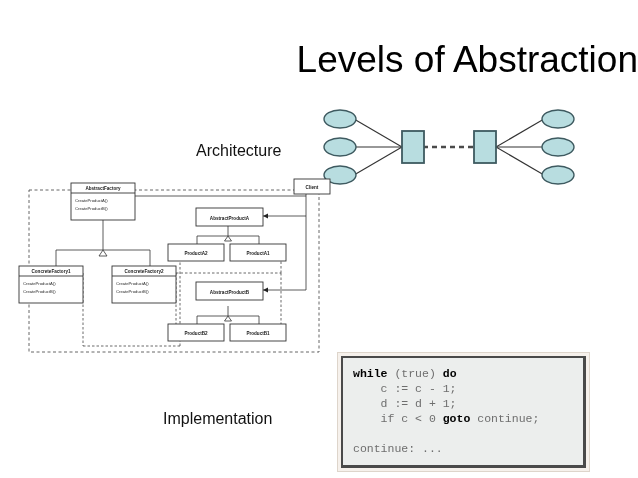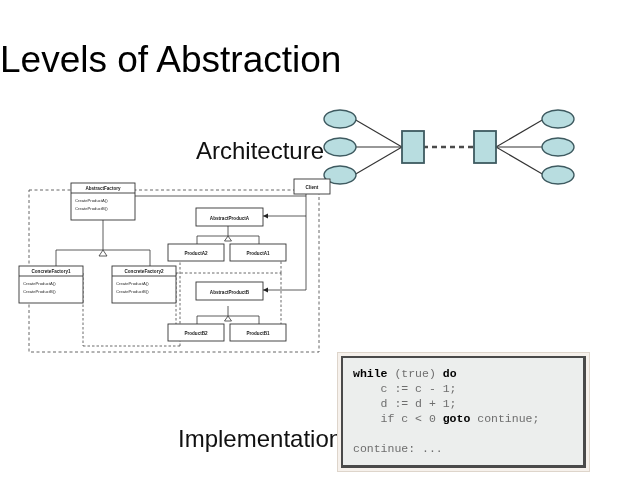--- a/index.html
+++ b/index.html
@@ -19,39 +19,39 @@
     background: #ffffff;
     overflow: hidden;
   }
 
   
   #slide-title {
     position: absolute;
     left: 0;
     top: 38px;
     width: 638px;
-    text-align: left;
+    text-align: right;
     font-size: 37px;
     line-height: 44px;
     font-weight: 400;
     color: #000000;
     letter-spacing: 0px;
   }
 
   
   .level-label {
     position: absolute;
-    font-size: 24px;
+    font-size: 16px;
     line-height: 24px;
     color: #111111;
     white-space: nowrap;
   }
   #label-architecture   { left: 196px; top: 139px; }
   #label-design         { left: 346px; top: 265px; }
-  #label-implementation { left: 178px; top: 407px; margin-top: 20px; }
+  #label-implementation { left: 163px; top: 407px; }
 
   
   #arch-diagram {
     position: absolute;
     left: 318px;
     top: 105px;
     width: 262px;
     height: 84px;
   }
   #arch-diagram svg { display: block; }

